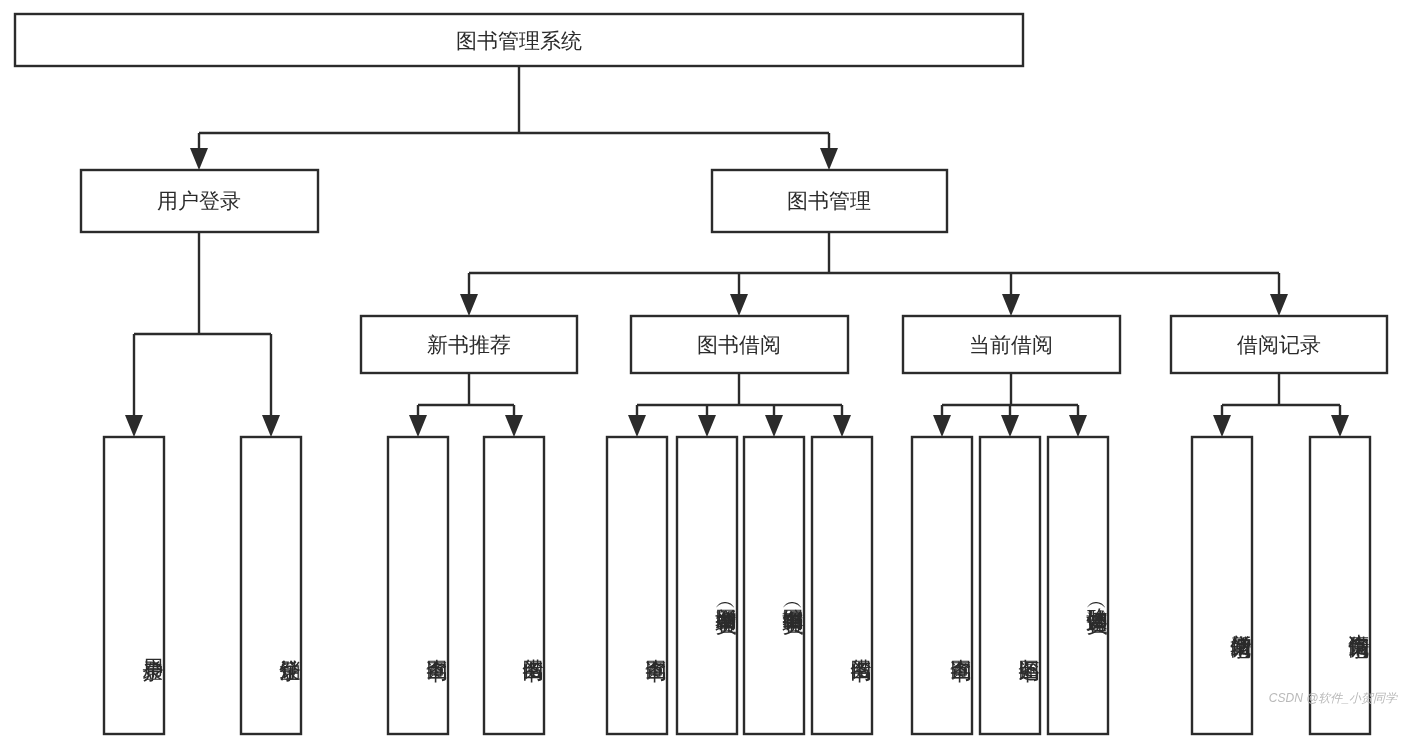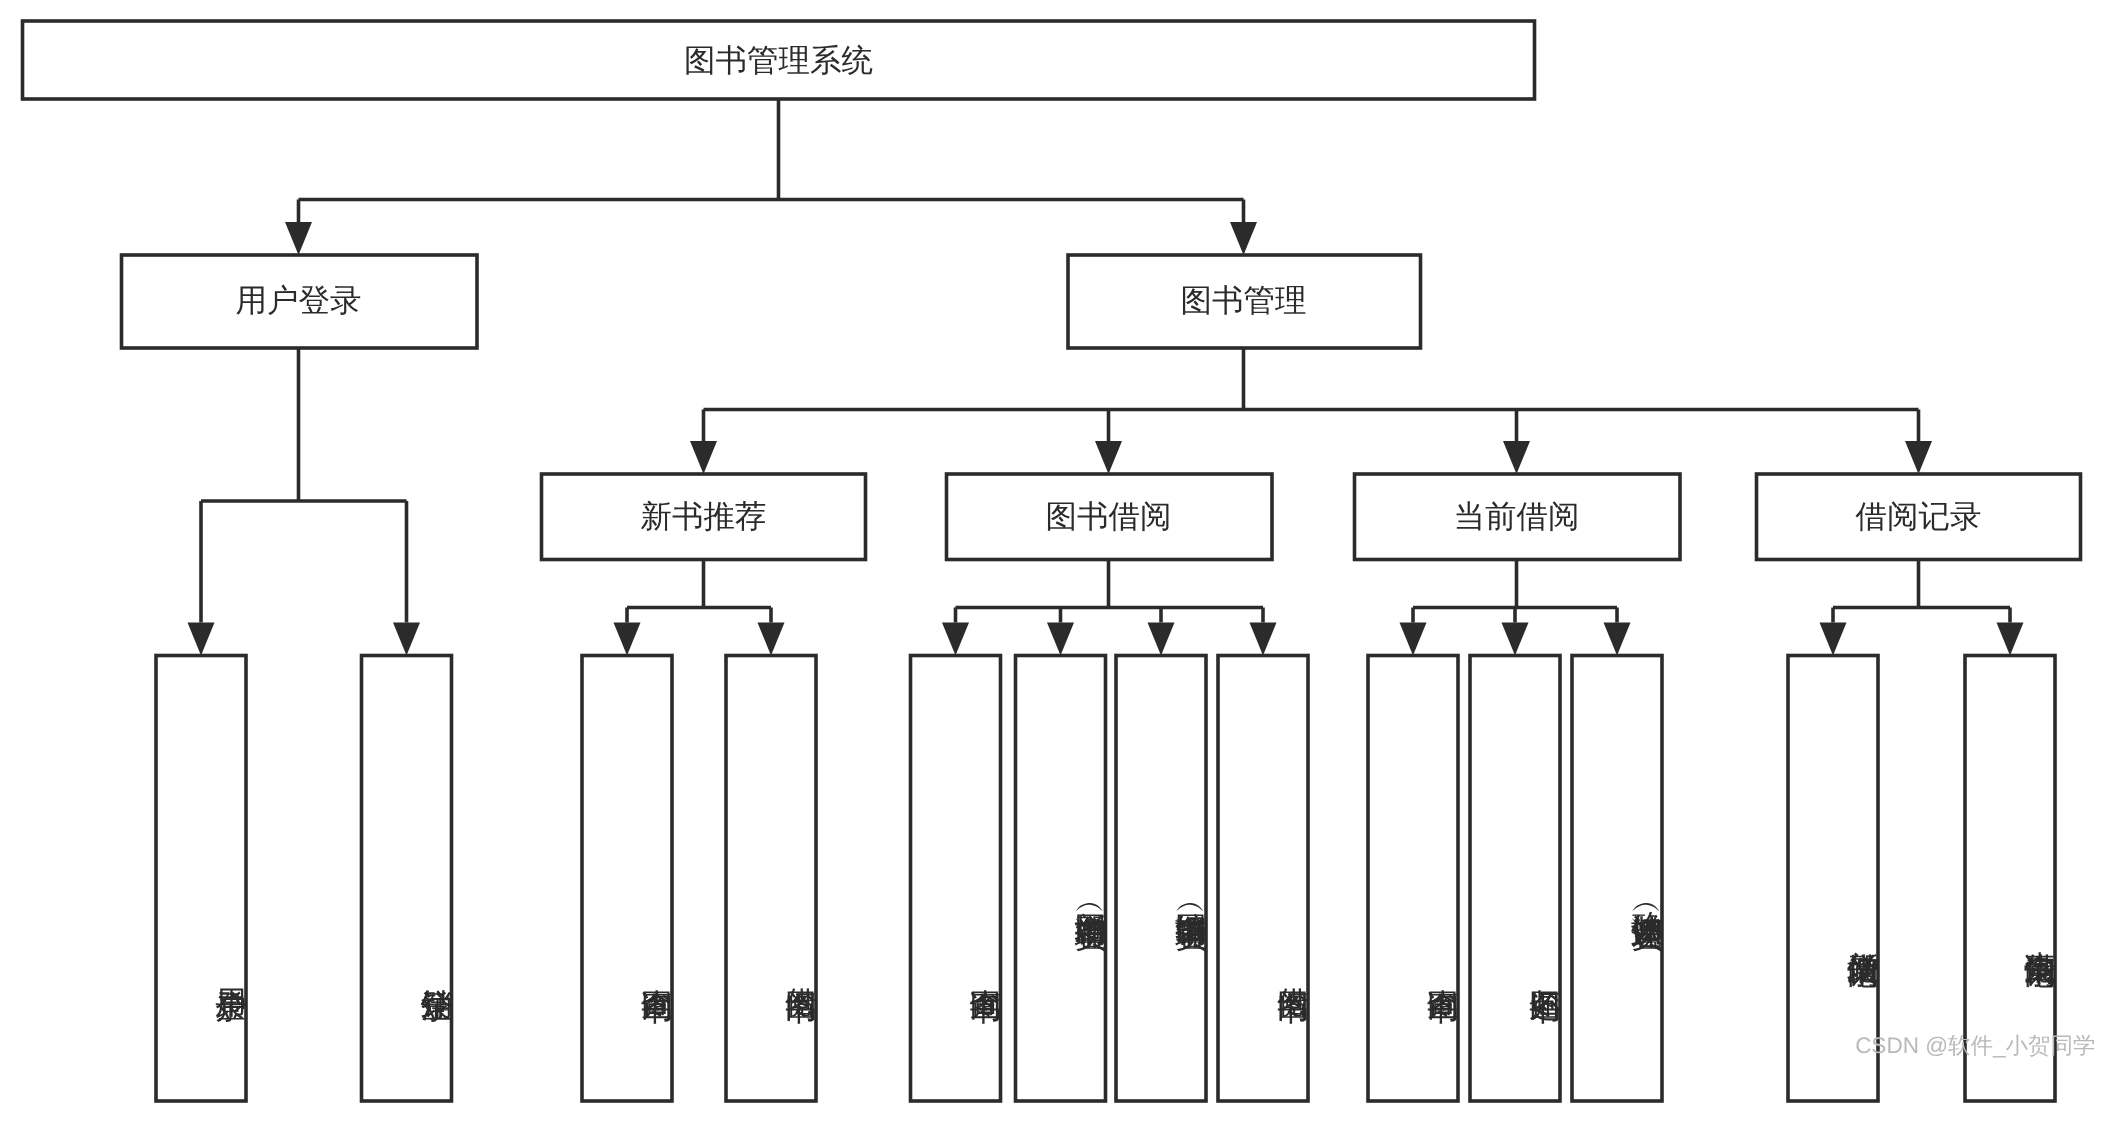--- a/index.html
+++ b/index.html
@@ -61,25 +61,26 @@
     color: #2b2b2b;
     letter-spacing: 1px;
     white-space: nowrap;
     pointer-events: none;
     font-family: "Liberation Sans", "DejaVu Sans", sans-serif;
   }
   .watermark {
     position: absolute;
     right: 8px;
     bottom: 6px;
-    font-size: 15px;
+    font-size: 12px;
     color: #b9b9b9;
     font-family: "Liberation Sans", "DejaVu Sans", sans-serif;
     white-space: nowrap;
     pointer-events: none;
+    font-style: italic;
   }
 </style>
 </head>
 <body>
 
 <div id="diagram-root">
 
   <svg id="tree-svg" viewBox="0 0 1405 747" xmlns="http://www.w3.org/2000/svg">
 
     <g>

